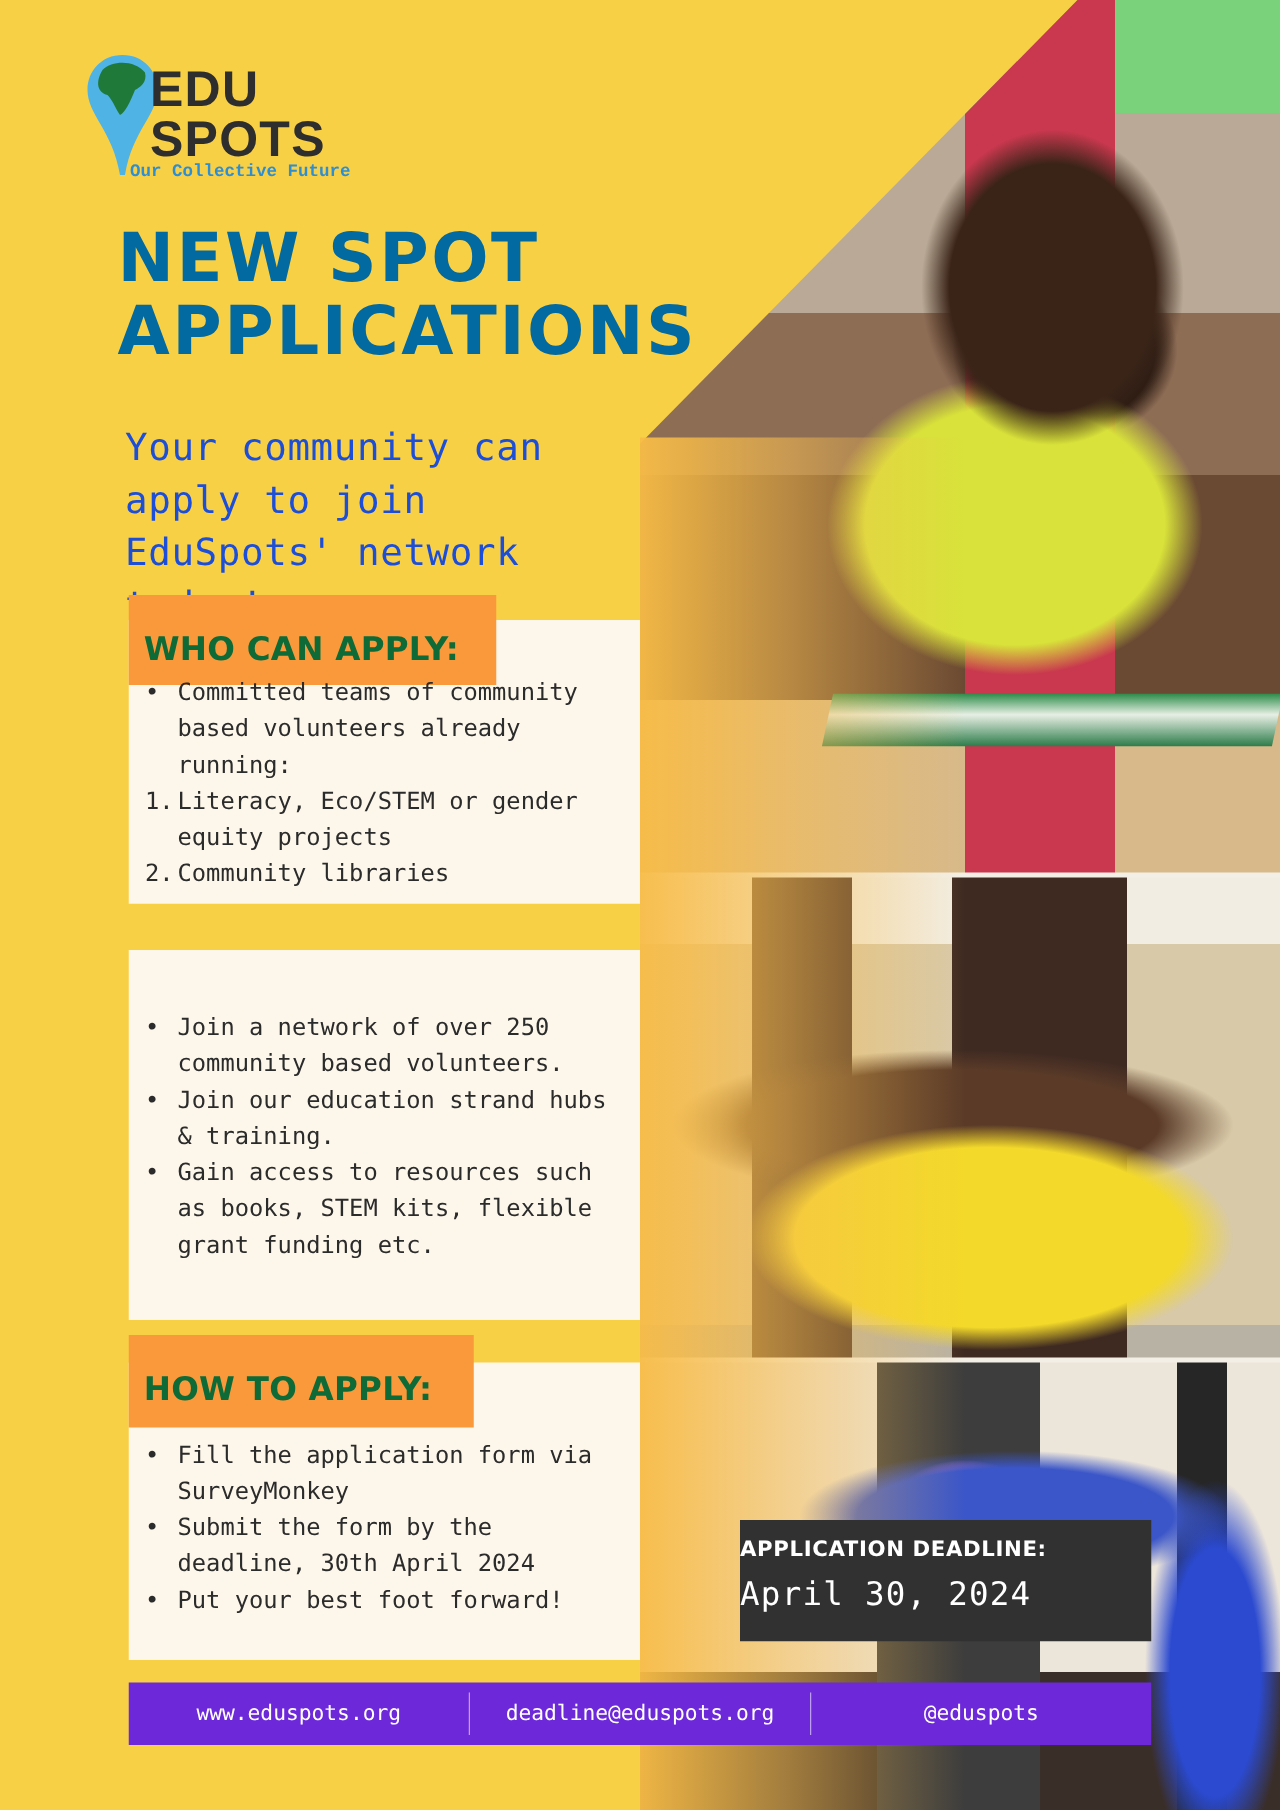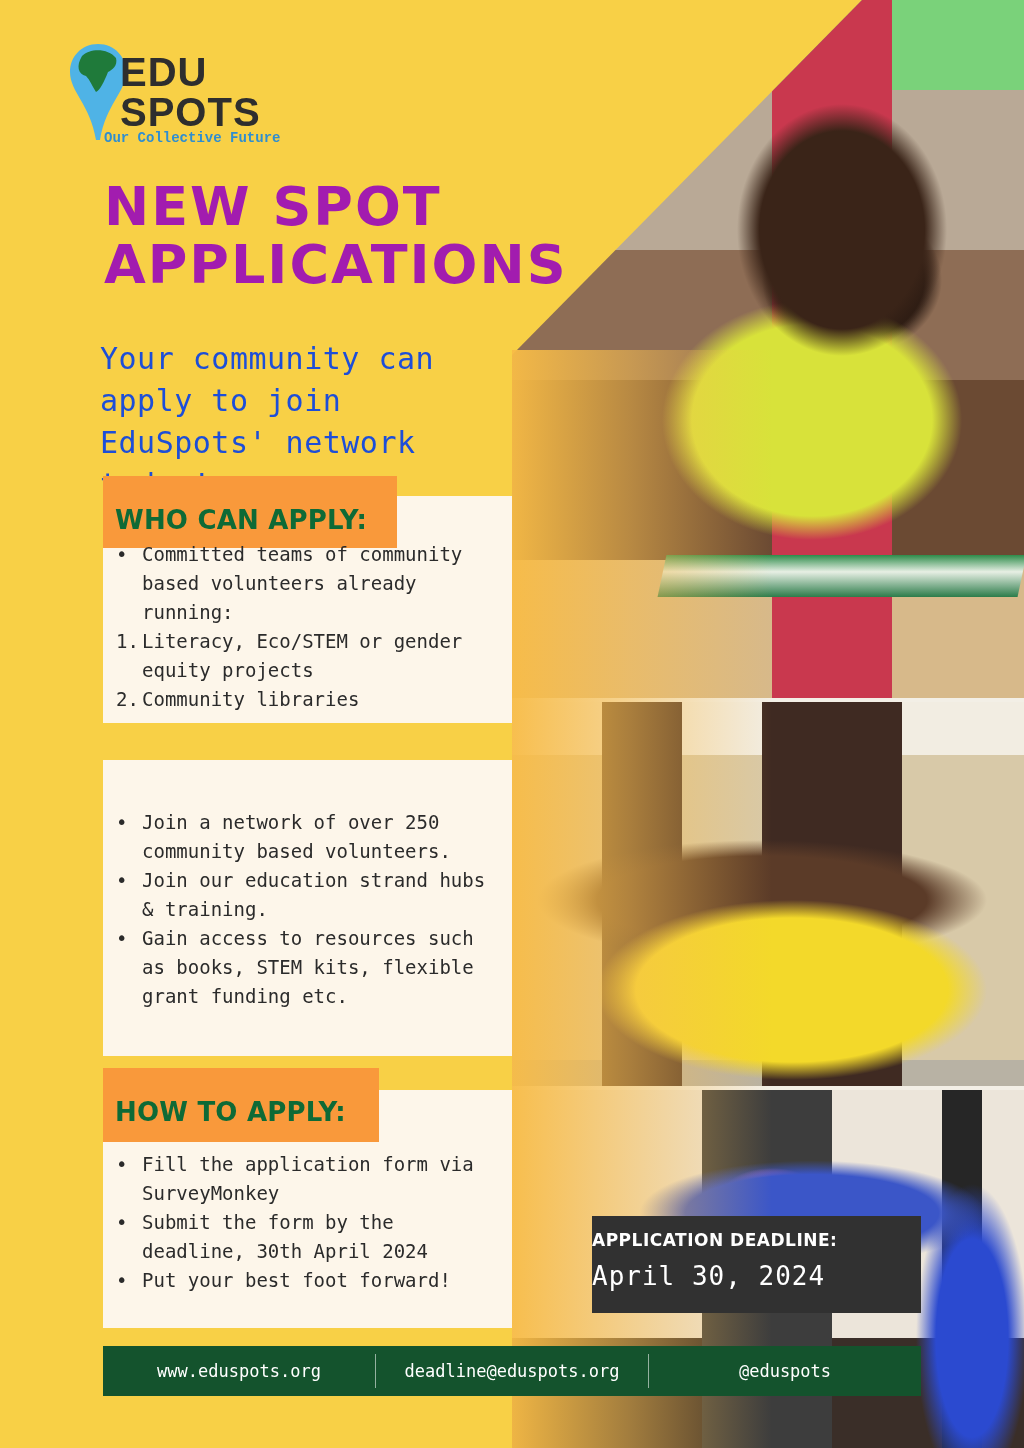--- a/index.html
+++ b/index.html
@@ -44,21 +44,21 @@
     .strip { position: absolute; left: 512px; width: 512px; height: 4px; background: #f3efe6; }
 
     
     .logo { position: absolute; left: 68px; top: 42px; width: 200px; height: 104px; }
     .logo-pin { position: absolute; left: 0; top: 0; width: 60px; height: 100px; }
     .logo-edu, .logo-spots { position: absolute; left: 52px; font-family: "Liberation Sans", sans-serif; font-weight: 700; color: #2e2e2e; letter-spacing: 1px; line-height: 1; }
     .logo-edu { top: 10px; font-size: 40px; }
     .logo-spots { top: 50px; font-size: 40px; }
     .logo-tag { position: absolute; left: 36px; top: 88px; font-family: Liberation Mono, monospace; font-weight: 700; color: #2f8ed0; font-size: 14px; white-space: nowrap; }
 
-    .title { position: absolute; left: 104px; top: 178px; font-family: "DejaVu Sans", sans-serif; font-weight: 700; font-size: 54px; line-height: 58px; color: #a21caf; letter-spacing: 2px; }
+    .title { position: absolute; left: 94px; top: 178px; font-family: "DejaVu Sans", sans-serif; font-weight: 700; font-size: 54px; line-height: 58px; color: #0369a1; letter-spacing: 2px; }
     .subtitle { position: absolute; left: 100px; top: 338px; width: 420px; font-family: "DejaVu Sans Mono", monospace; font-size: 30px; line-height: 42px; color: #1d4ed8; letter-spacing: 0.5px; }
 
     
     .section { position: absolute; left: 103px; width: 409px; background: #fdf6ea; }
     .sec-who { top: 496px; height: 227px; }
     .sec-ben { top: 760px; height: 296px; }
     .sec-how { top: 1090px; height: 238px; }
     .sec-head { position: absolute; left: 103px; background: #f9993b; color: #0e6a36; font-family: "DejaVu Sans", sans-serif; font-weight: 700; font-size: 26px; line-height: 56px; padding: 16px 14px 0 12px; letter-spacing: 0.2px; white-space: nowrap; }
     .head-who { top: 476px; height: 56px; width: 268px; }
     .head-ben { top: 732px; height: 58px; width: 170px; }
@@ -69,21 +69,21 @@
     .list-who { top: 540px; width: 390px; }
     .list-ben { top: 808px; width: 380px; }
     .list-how { top: 1150px; width: 390px; }
 
     
     .deadline { position: absolute; left: 592px; top: 1216px; width: 329px; height: 97px; background: #313131; color: #fff; }
     .deadline-label { font-family: "DejaVu Sans", sans-serif; font-weight: 700; font-size: 17px; margin-top: 14px; letter-spacing: 0.5px; }
     .deadline-date { font-family: "DejaVu Sans Mono", monospace; font-size: 26px; margin-top: 11px; letter-spacing: 1px; }
 
     
-    .footer { position: absolute; left: 103px; top: 1346px; width: 818px; height: 50px; background: #14532d; display: flex; align-items: center; color: #fff; font-family: "DejaVu Sans Mono", monospace; font-size: 17px; }
+    .footer { position: absolute; left: 103px; top: 1346px; width: 818px; height: 50px; background: #6d28d9; display: flex; align-items: center; color: #fff; font-family: "DejaVu Sans Mono", monospace; font-size: 17px; }
     .footer .cell { flex: 1 1 0; text-align: center; }
     .footer .sep { width: 1px; height: 34px; background: rgba(255,255,255,0.55); }
   </style>
 </head>
 <body>
 
 <div class="poster">
 
   <div class="photo photo-reading">
       <div class="book"></div>

